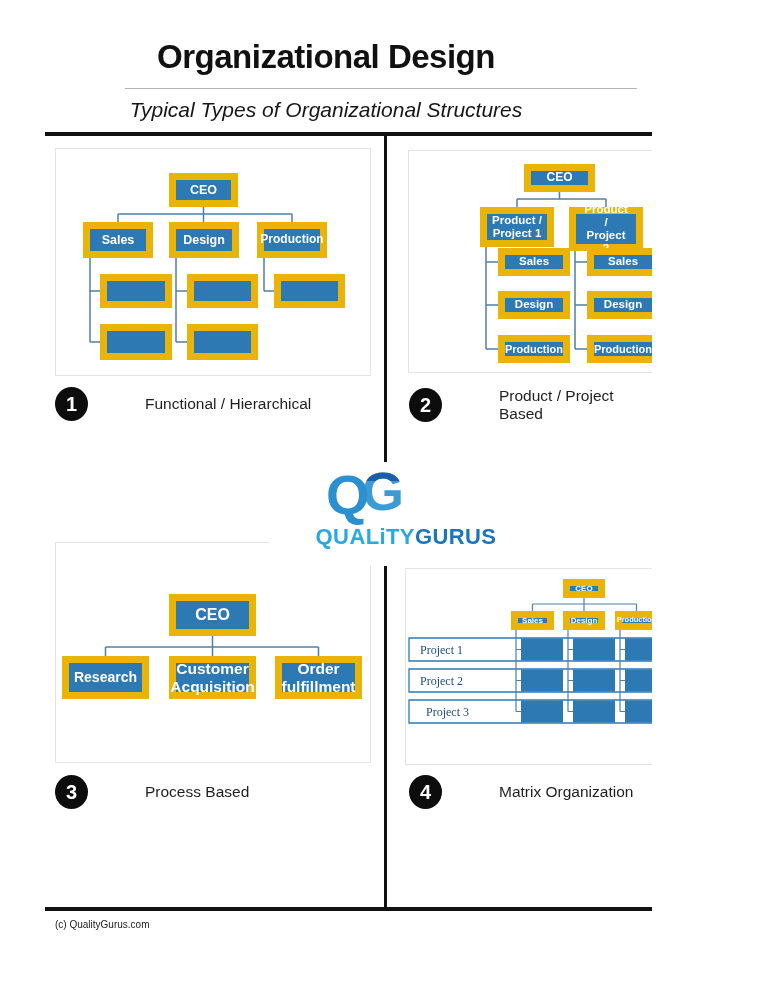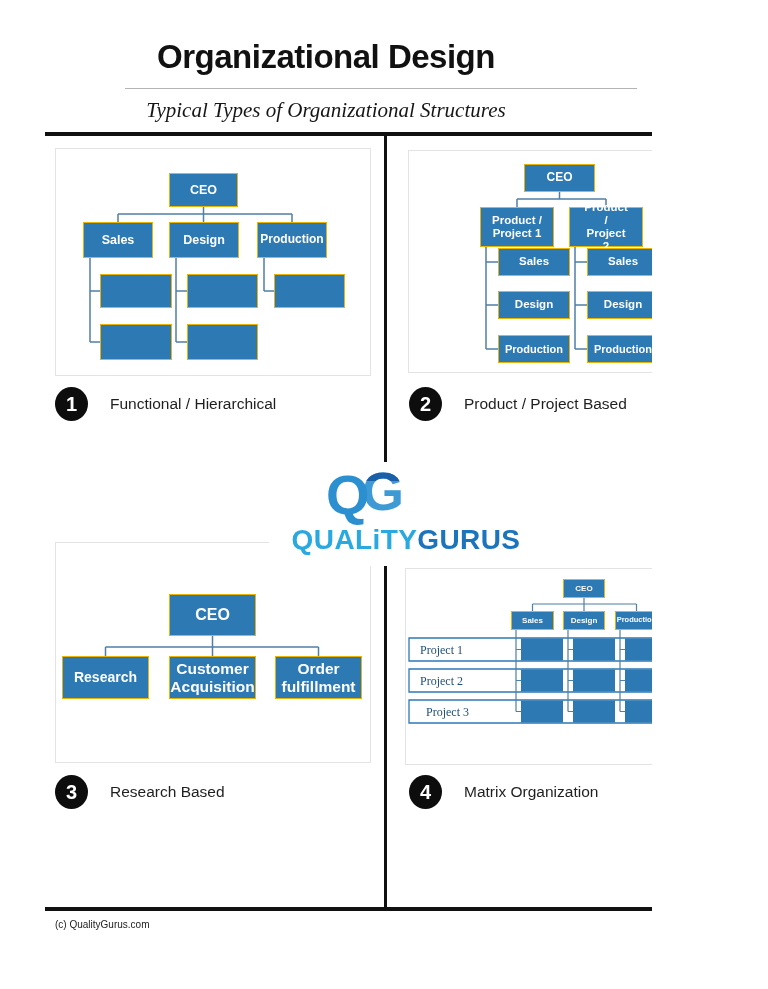--- a/index.html
+++ b/index.html
@@ -13,49 +13,49 @@
     position:absolute; top:38px; left:0; width:100%;
     text-align:center; font-size:33px; font-weight:bold; color:#111;
     letter-spacing:-0.5px;
   }
   .title-rule {
     position:absolute; top:88px; left:125px; width:512px; height:1px;
     background:#b4b4b4;
   }
   .subtitle {
     position:absolute; top:98px; left:0; width:100%;
-    text-align:center; font-size:21px; font-style:italic; font-weight:500; color:#161616;font-family:Liberation Serif, serif;
+    text-align:center; font-size:21px; font-style:italic; font-weight:500; color:#161616;
   }
   
   .rule-h { position:absolute; left:45px; width:678px; height:4px; background:#111; }
   .rule-top { top:132px; }
   .rule-bottom { top:907px; }
   .rule-vert { position:absolute; left:384px; top:133px; width:3px; height:778px; background:#111; }
   
   .panel { position:absolute; background:#fff; border:1px solid #e3e3e3; }
   .conn { position:absolute; left:0; top:0; pointer-events:none; }
   .box {
-    position:absolute; background:#2D79B4; border:1px solid #eab308;
+    position:absolute; background:#2D79B4; border:7px solid #eab308;
     color:#fdfdfd; display:flex; align-items:center; justify-content:center;
     text-align:center; font-weight:bold; line-height:1.15;
   }
   
   .caption-row { position:absolute; display:flex; align-items:center; gap:22px; }
   .badge {
     width:33px; height:34px; border-radius:50%; background:#0d0d0d; flex:0 0 33px;
     color:#fff; display:flex; align-items:center; justify-content:center;
     font-size:20px; font-weight:bold;
   }
-  .caption-text { font-size:15.5px; color:#1f1f1f; }
+  .caption-text { font-size:15.5px; color:#1f1f1f;margin-left:35px; }
   
   .logo {
     position:absolute; left:269px; top:462px; width:230px; height:104px;
     background:#fff; z-index:6; display:flex; flex-direction:column; align-items:center;
   }
-  .wordmark { font-size:28px; font-weight:bold; letter-spacing:0.4px; margin-top:-4px; white-space:nowrap;margin-left:44px; }
+  .wordmark { font-size:22px; font-weight:bold; letter-spacing:0.4px; margin-top:-4px; white-space:nowrap;margin-left:44px; }
   .wm-light { color:#29A9E0; }
   .wm-dark { color:#1B75BC; }
   
   .copyright { position:absolute; left:55px; top:919px; font-size:10px; color:#222; }
 </style>
 </head>
 <body>
 
 <div class="page">
 
@@ -164,21 +164,21 @@
       <text x="20" y="142.5" dominant-baseline="central" font-family="Liberation Serif, serif" font-size="12" fill="#1F4E79">Project 3</text>
     </svg>
     <div class="box" style="left:157px; top:10px; width:42px; height:19px; font-size:8px;">CEO</div>
     <div class="box" style="left:105px; top:42px; width:43px; height:19px; font-size:8px;">Sales</div>
     <div class="box" style="left:157px; top:42px; width:42px; height:19px; font-size:8px;">Design</div>
     <div class="box" style="left:209px; top:42px; width:43px; height:19px; font-size:7.5px;">Production</div>
   </section>
 
   <div class="caption-row" style="left:55px; top:775px;">
     <div class="badge">3</div>
-    <div class="caption-text">Research Based</div>
+    <div class="caption-text">Process Based</div>
   </div>
   <div class="caption-row" style="left:409px; top:775px;">
     <div class="badge">4</div>
     <div class="caption-text">Matrix Organization</div>
   </div>
 
   <div class="copyright">(c) QualityGurus.com</div>
 
 </div>
 

